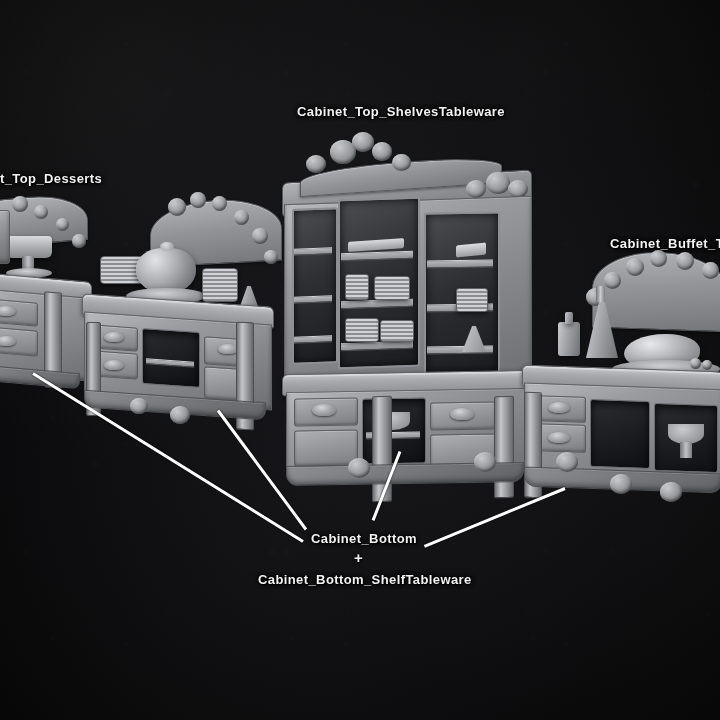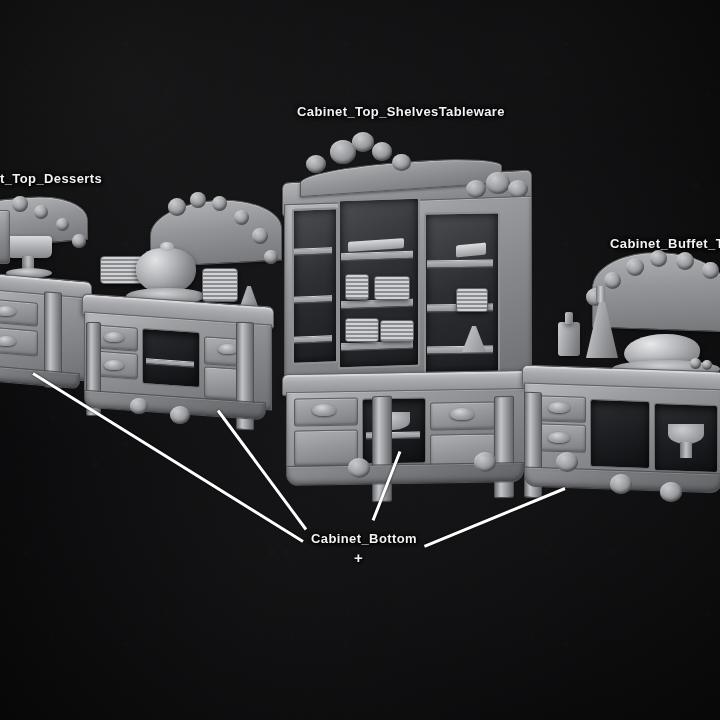--- a/index.html
+++ b/index.html
@@ -283,15 +283,16 @@
 
   <div class="leader" style="left: 33px; top: 372px; width: 318px; transform: rotate(31.8908deg);"></div>
   <div class="leader" style="left: 218px; top: 409px; width: 148.003px; transform: rotate(53.5172deg);"></div>
   <div class="leader" style="left: 400px; top: 450px; width: 74.0945px; transform: rotate(111.371deg);"></div>
   <div class="leader" style="left: 565px; top: 487px; width: 152.463px; transform: rotate(157.64deg);"></div>
 
   <div class="anno" style="left: 0px; top: 171px;">t_Top_Desserts</div>
   <div class="anno" style="left: 297px; top: 104px;">Cabinet_Top_ShelvesTableware</div>
   <div class="anno" style="left: 610px; top: 236px;">Cabinet_Buffet_To</div>
   <div class="anno" style="left: 311px; top: 531px;">Cabinet_Bottom</div>
+  <div class="anno" style="left: 258px; top: 572px;">Cabinet_Bottom_ShelfTableware</div>
   <div class="plus" style="left: 354px; top: 549px;">+</div>
 
 </div>
 
 </body></html>

